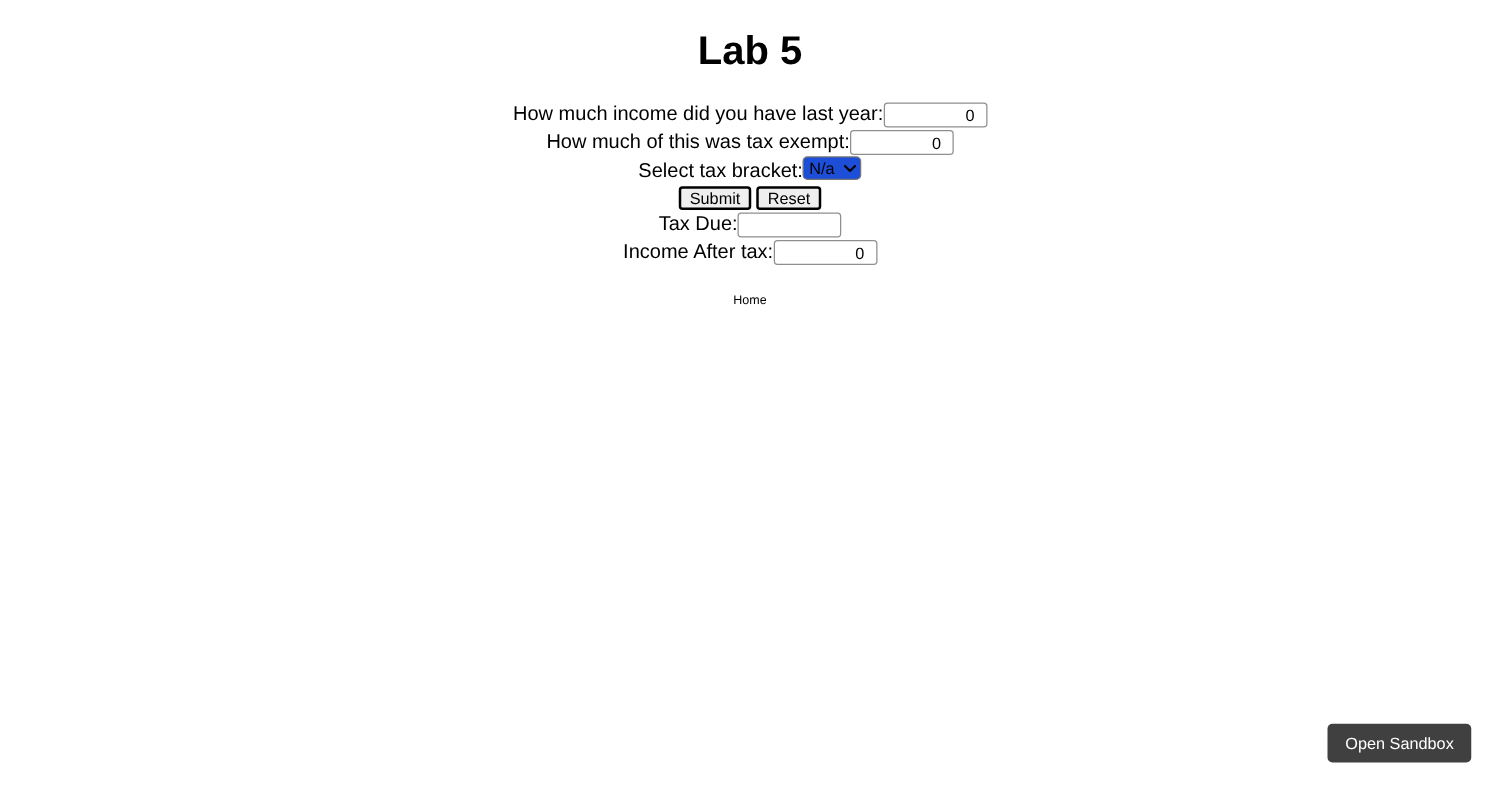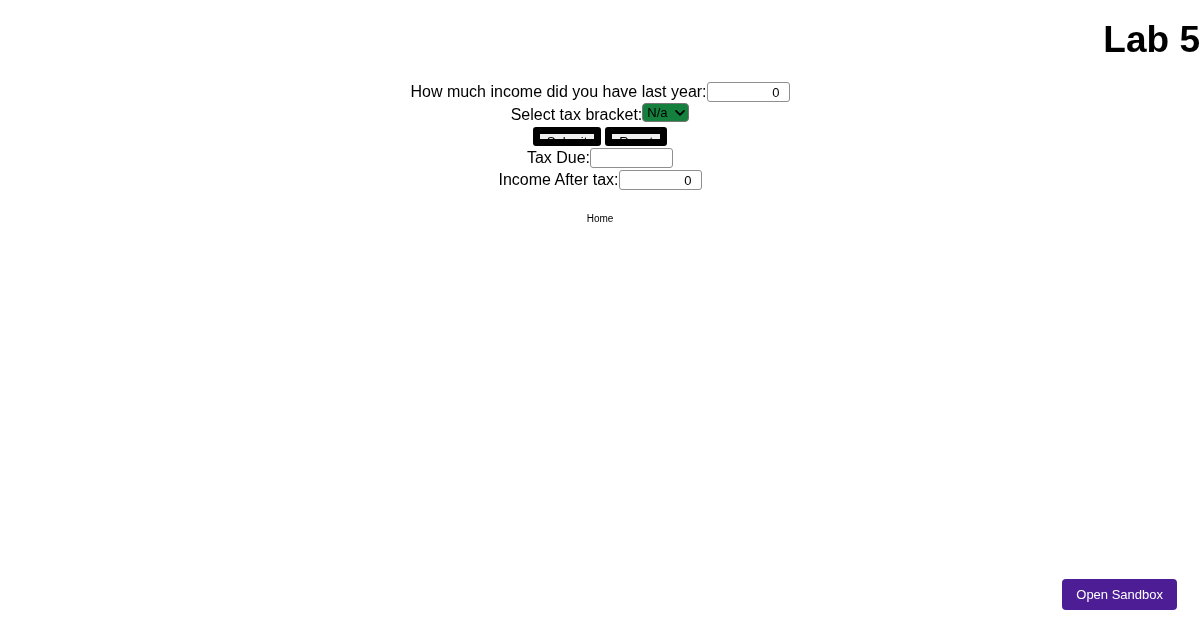--- a/index.html
+++ b/index.html
@@ -10,22 +10,22 @@
     background: #ffffff;
     color: #000000;
     font-family: "Liberation Sans", sans-serif;
     font-size: 16px;
     position: relative;
     overflow: hidden;
     padding-top: 21px;
   }
   .page-title {
     margin: 0;
-    text-align: right;
-    font-size: 37px;
+    text-align: center;
+    font-size: 32px;
     line-height: 38px;
     font-weight: bold;
   }
   .tax-form {
     margin: 22px 0 0 0;
     text-align: center;
   }
   .form-row {
     height: 22px;
     line-height: 22px;
@@ -56,21 +56,21 @@
     display: inline-block;
     vertical-align: middle;
   }
   select.bracket-select {
     -webkit-appearance: none;
     appearance: none;
     width: 47px;
     height: 19px;
     border: 1px solid #767676;
     border-radius: 4px;
-    background: #15803d;
+    background: #1d4ed8;
     color: #000000;
     font-family: "Liberation Sans", sans-serif;
     font-size: 13px;
     padding: 0 15px 1px 4px;
   }
   .chevron {
     position: absolute;
     right: 4px;
     top: 7px;
     pointer-events: none;
@@ -85,21 +85,21 @@
     background: #ffffff;
     margin: 0 6px 0 5px;
     vertical-align: -2px;
     display: inline-block;
   }
   button.form-btn {
     font-family: "Liberation Sans", sans-serif;
     font-size: 13px;
     height: 19px;
     padding: 1px 7px;
-    border: 7px solid #000000;
+    border: 2px solid #000000;
     border-radius: 3px;
     background: #efefef;
     color: #000000;
     margin: 0 2px;
     vertical-align: middle;
     line-height: 14px;
   }
   .home-row {
     text-align: center;
     margin: 17px 0 0 0;
@@ -110,39 +110,40 @@
     text-decoration: none;
     font-size: 10px;
     cursor: pointer;
   }
   .open-sandbox-btn {
     position: absolute;
     right: 23px;
     bottom: 20px;
     height: 31px;
     padding: 0 14px;
-    background: #4c1d95;
+    background: #404040;
     color: #ffffff;
     font-family: "Liberation Sans", sans-serif;
     font-size: 13px;
     line-height: 31px;
     border: none;
     border-radius: 4px;
     cursor: pointer;
   }
 </style>
 </head>
 <body>
 
 <h1 class="page-title">Lab 5</h1>
 
 <form class="tax-form">
 
   <div class="form-row"><span class="lbl">How much income did you have last year:</span><input type="text" class="box num gap4" value="0" style=""></div>
 
+  <div class="form-row"><span class="lbl">How much of this was tax exempt:</span><input type="text" class="box num" value="0" style=""></div>
 
 
   <div class="form-row"><span class="lbl">Select tax bracket:</span><span class="select-wrap"><select class="bracket-select"><option>N/a</option></select><svg class="chevron" width="10" height="6" viewBox="0 0 10 6">
           <polyline points="1,0.8 5,4.8 9,0.8" fill="none" stroke="#000000" stroke-width="1.7" stroke-linecap="round" stroke-linejoin="round"></polyline>
         </svg></span></div>
 
 
 
   <div class="form-row"><button type="button" class="form-btn">Submit</button><button type="button" class="form-btn">Reset</button></div>
 

